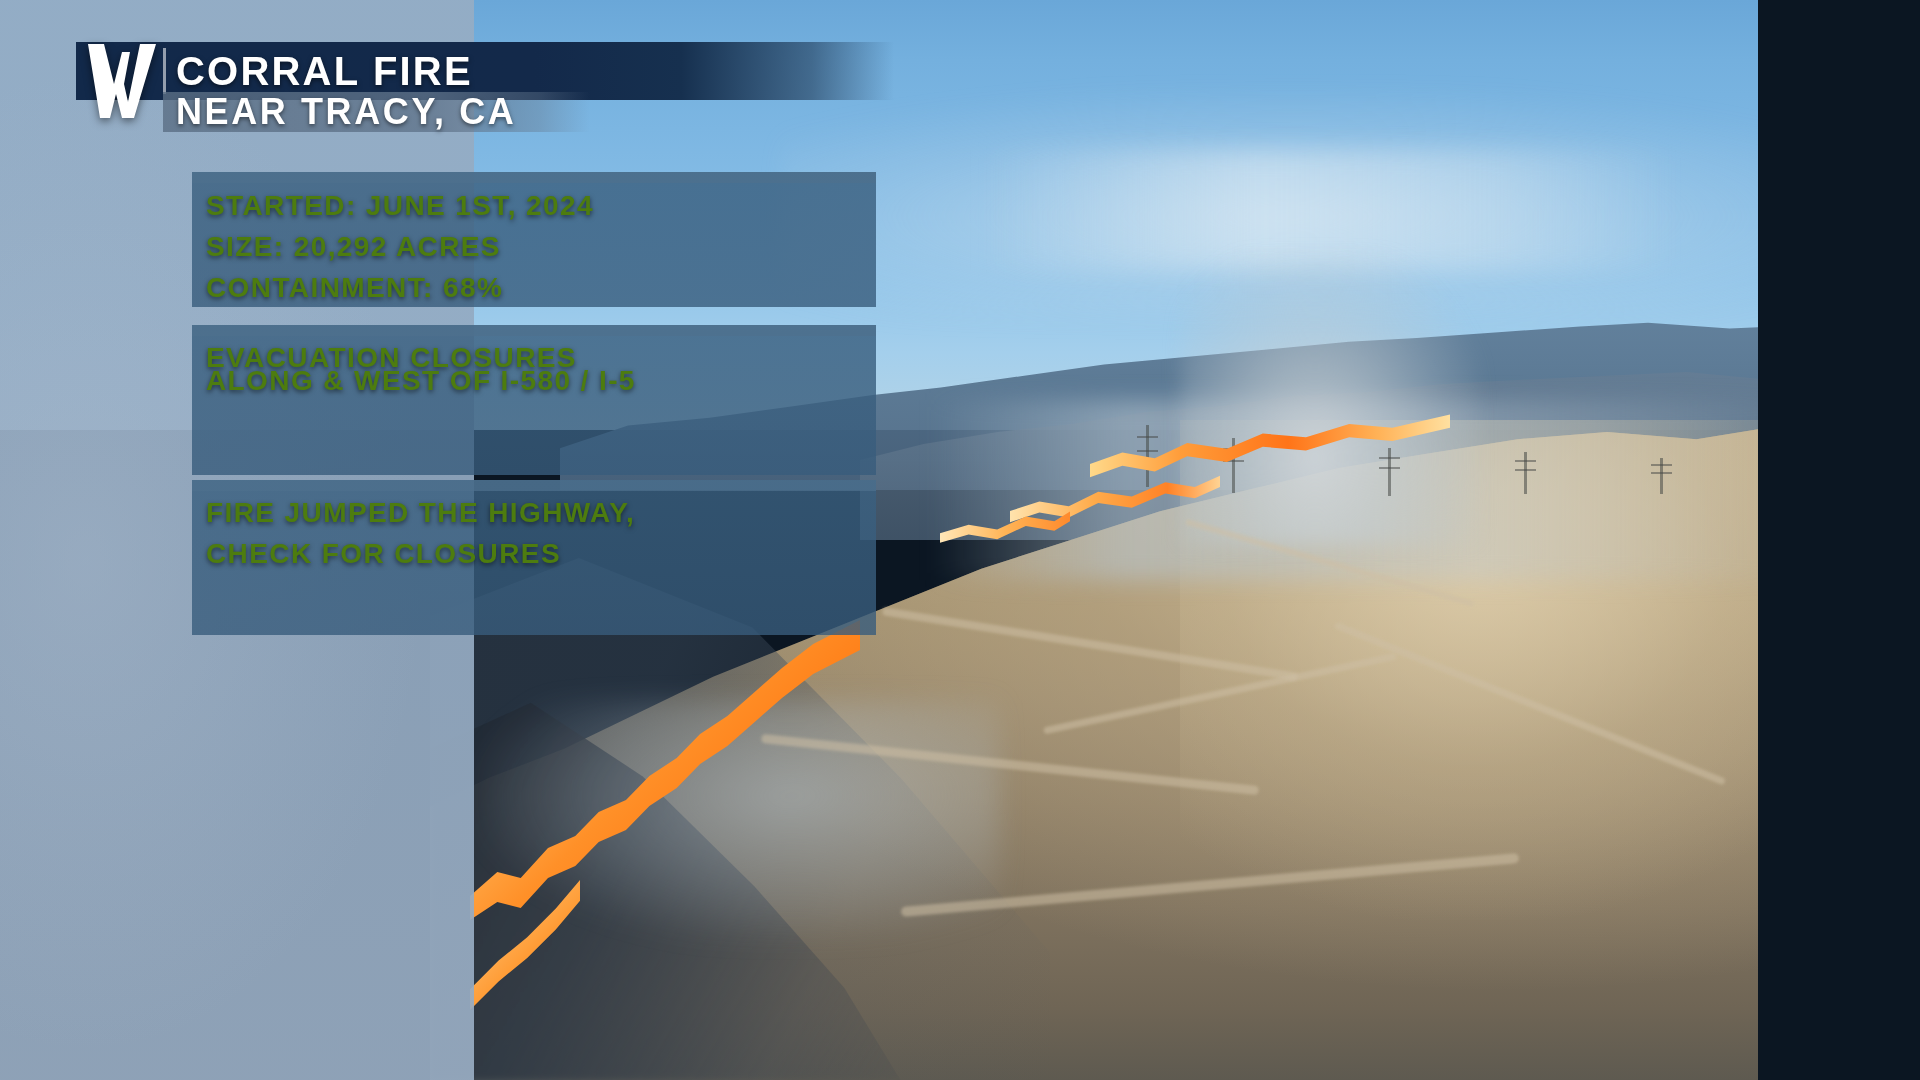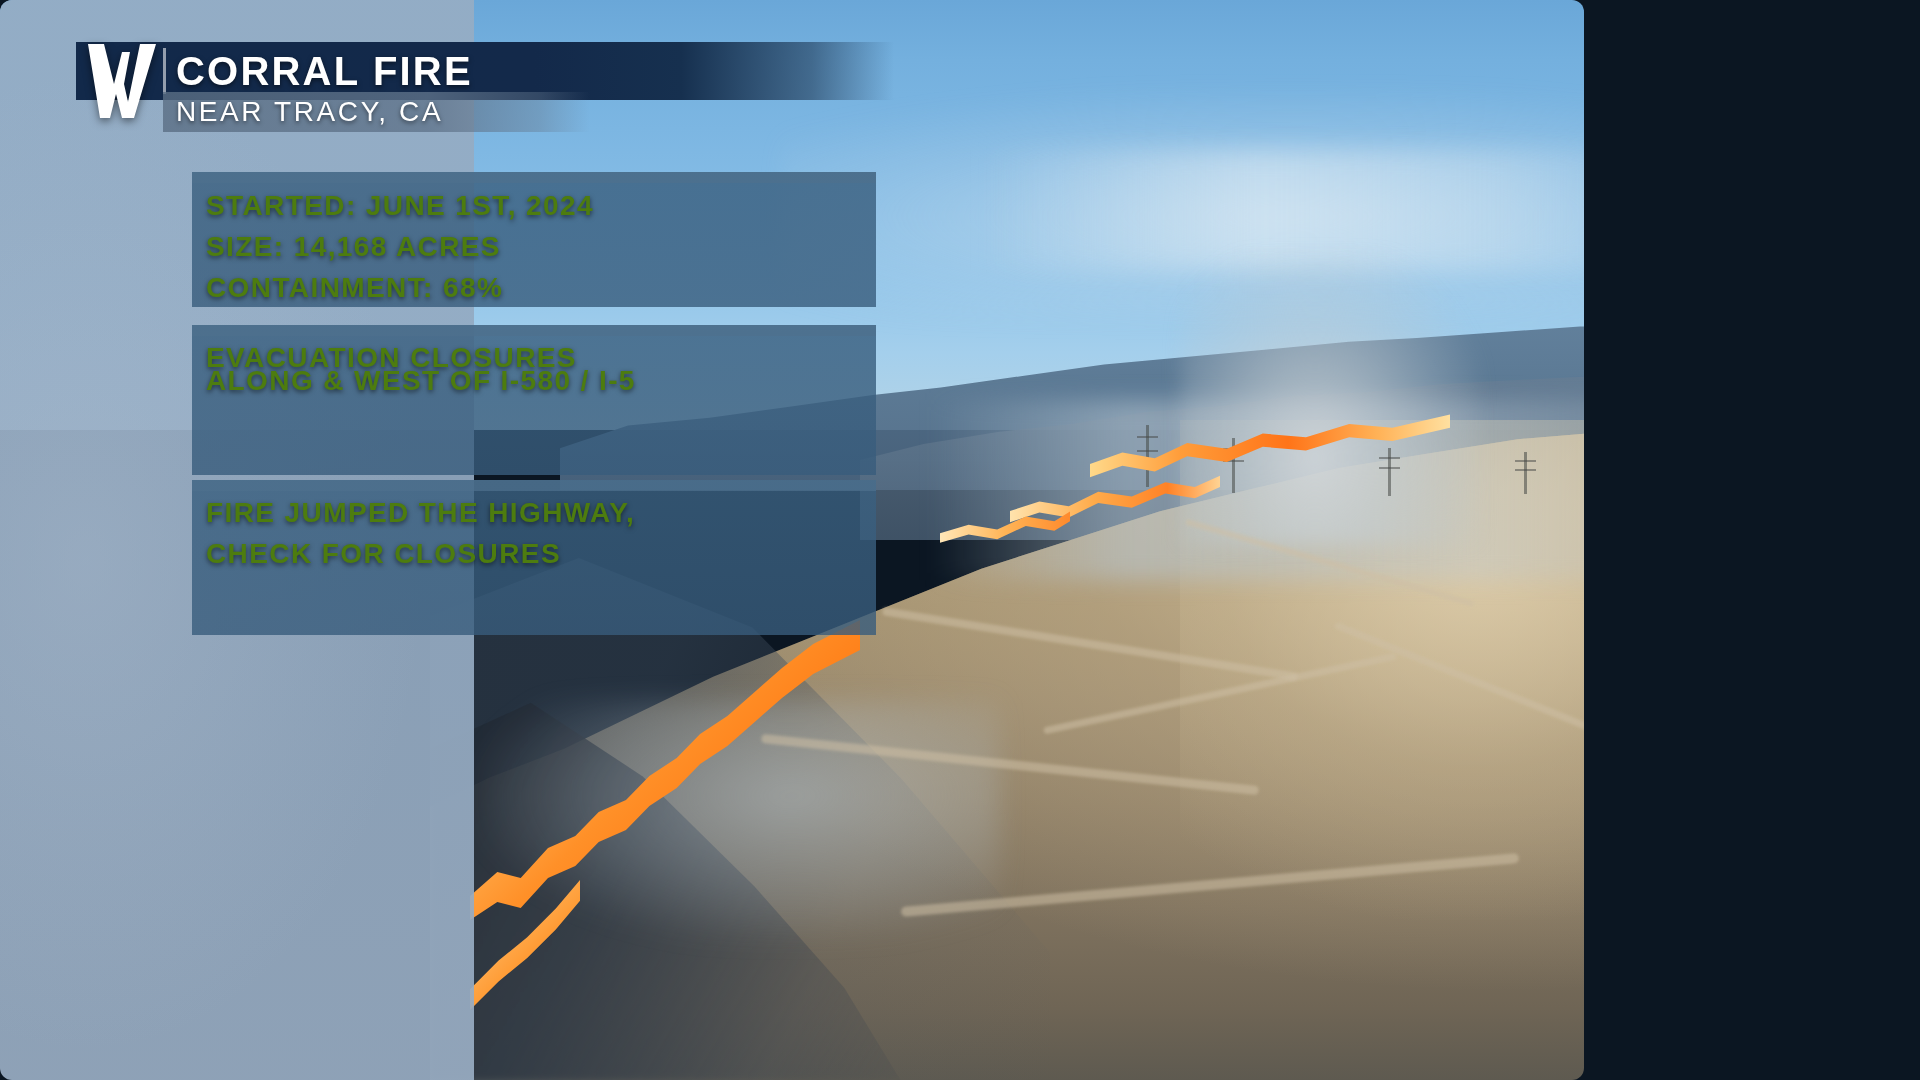--- a/index.html
+++ b/index.html
@@ -1,21 +1,21 @@
 <!DOCTYPE html>
 <html><head>
 <meta charset="utf-8">
 <style>
   html,body{margin:0;padding:0;}
   body{
     width:1920px;height:1080px;overflow:hidden;
     font-family:"Liberation Sans", sans-serif;
     background:#0b1622;
   }
-  .stage{position:relative;width:1584px;height:1080px;overflow:hidden;border-radius:12px;}
+  .stage{position:relative;width:1758px;height:1080px;overflow:hidden;}
 
   
   .photo{position:absolute;inset:0;overflow:hidden;}
 
   .sky{
     position:absolute;left:0;top:0;width:1920px;height:430px;
     background:linear-gradient(180deg,
       #6aa7d8 0%, #74b0de 14%, #7cb6e2 30%,
       #86bde6 48%, #93c6ea 66%, #a4cfec 82%, #b4d4e6 100%);
   }
@@ -187,21 +187,21 @@
     position:absolute;left:84px;top:38px;width:76px;height:82px;
   }
   .logo-box svg{display:block;filter:drop-shadow(0 3px 4px rgba(0,0,0,.5));}
 
   .subtitle-bar{
     position:absolute;left:163px;top:92px;width:427px;height:40px;
     background:linear-gradient(90deg, rgba(90,110,132,.80) 0%, rgba(95,115,138,.78) 62%, rgba(100,120,142,.40) 88%, rgba(100,120,142,0) 100%);
   }
   .subtitle{
     position:absolute;left:176px;top:92px;
-    font-size:28px;font-weight:400;letter-spacing:2.6px;color:#ffffff;
+    font-size:36px;font-weight:700;letter-spacing:2.6px;color:#ffffff;
     text-shadow:0 2px 4px rgba(0,0,0,.5);
     line-height:40px;white-space:nowrap;
   }
 
   
   .panel{
     position:absolute;left:192px;width:684px;
     background:linear-gradient(180deg, rgba(58,96,128,.82) 0%, rgba(56,92,124,.80) 100%);
   }
   .panel-top-rule{
@@ -283,21 +283,21 @@
   <div class="title-rule"></div>
 
   <div class="header-title">CORRAL FIRE</div>
 
   <div class="subtitle-bar"></div>
   <div class="subtitle">NEAR TRACY, CA</div>
 
   <div class="panel-top-rule p-a-rule"></div>
   <div class="panel p-a"></div>
   <div class="panel-line a1">STARTED: JUNE 1ST, 2024</div>
-  <div class="panel-line a2">SIZE: 14,168 ACRES</div>
+  <div class="panel-line a2">SIZE: 20,292 ACRES</div>
   <div class="panel-line a3">CONTAINMENT: 68%</div>
 
   <div class="panel-top-rule p-b-rule"></div>
   <div class="panel p-b"></div>
   <div class="panel-line b1">EVACUATION CLOSURES</div>
   <div class="panel-line b2">ALONG &amp; WEST OF  I-580 / I-5</div>
 
   <div class="panel-top-rule p-c-rule"></div>
   <div class="panel p-c"></div>
   <div class="panel-line c2">CHECK FOR CLOSURES</div>

